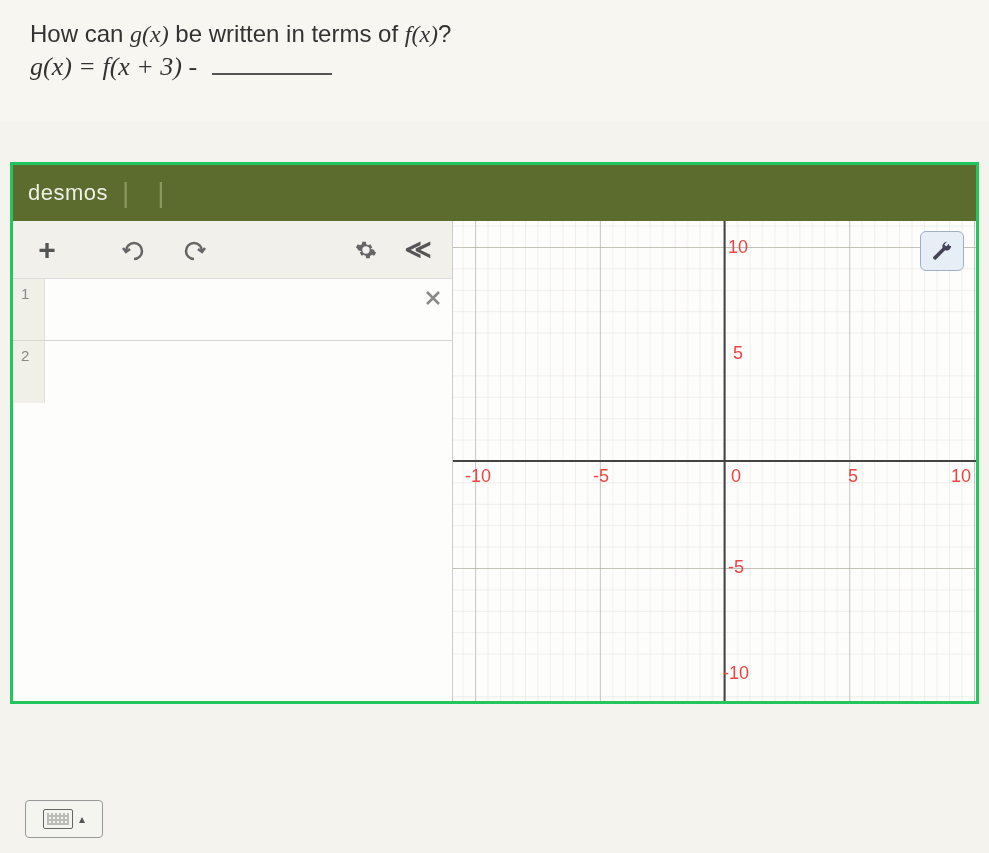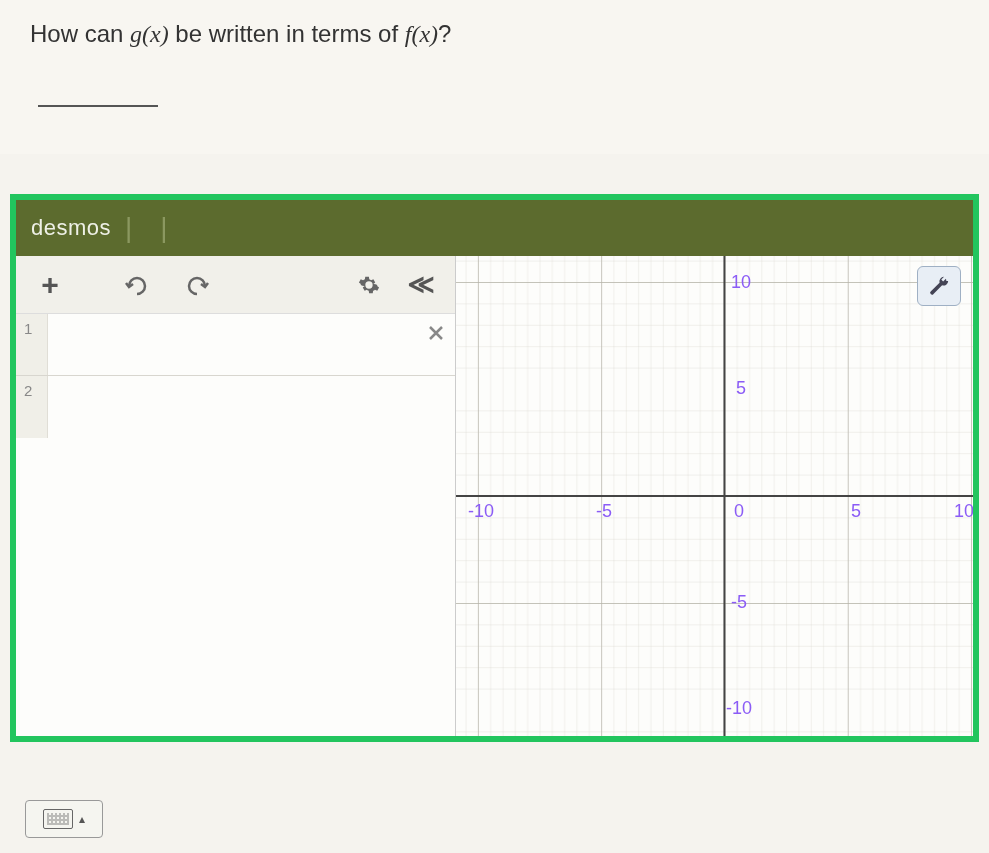--- a/index.html
+++ b/index.html
@@ -10,39 +10,39 @@
   font-family: Arial, sans-serif;
   overflow: hidden;
 }
 .question-area {
   padding: 20px 30px 40px 30px;
   background: #f8f6f1;
 }
 .question-text {
   font-size: 24px;
   color: #333;
-  margin-bottom: 36px;
+  margin-bottom: 4px;
 }
 .question-text .italic { font-style: italic; font-family: serif; }
 .equation-line {
   font-size: 26px;
   font-family: serif;
   color: #333;
   font-style: italic;
 }
 .blank-line {
   display: inline-block;
   border-bottom: 2px solid #555;
   width: 120px;
   margin-left: 8px;
   vertical-align: baseline;
 }
 .desmos-container {
   margin: 40px 10px 10px 10px;
-  border: 6px solid #22c55e;
+  border: 3px solid #22c55e;
   background: #fff;
 }
 .desmos-header {
   background: #5c6b2e;
   color: #f0f0e8;
   height: 56px;
   display: flex;
   align-items: center;
   padding: 0 15px;
   font-size: 22px;
@@ -145,21 +145,21 @@
 }
 .grid-svg {
   position: absolute;
   top: 0; left: 0;
   width: 100%;
   height: 100%;
 }
 .axis-label {
   position: absolute;
   font-size: 18px;
-  color: #8b5cf6;
+  color: #ef4444;
   font-family: Arial, sans-serif;
 }
 .keyboard-toggle {
   position: absolute;
   bottom: 15px;
   left: 25px;
   width: 78px;
   height: 38px;
   border: 1px solid #999;
   border-radius: 4px;
@@ -188,20 +188,21 @@
 }
 </style>
 </head>
 <body>
 
 <div class="question-area">
   <div class="question-text">
     <span>How can </span><span class="italic">g(x)</span><span> be written in terms of </span><span class="italic">f(x)</span><span>?</span>
   </div>
   <div class="equation-line">
+    <span>g(x) = f(x + 3) -</span>
     <span class="blank-line"></span>
   </div>
 </div>
 
 <div class="desmos-container">
   <div class="desmos-header">
     <span class="desmos-logo"><span>desmos</span></span>
     <span class="hsep">|</span>
     <span class="hsep">|</span>
   </div>

